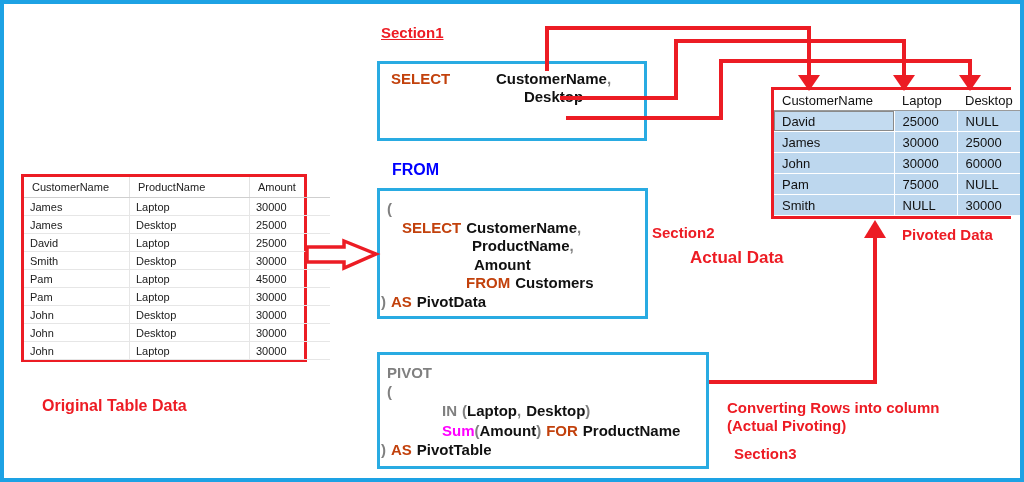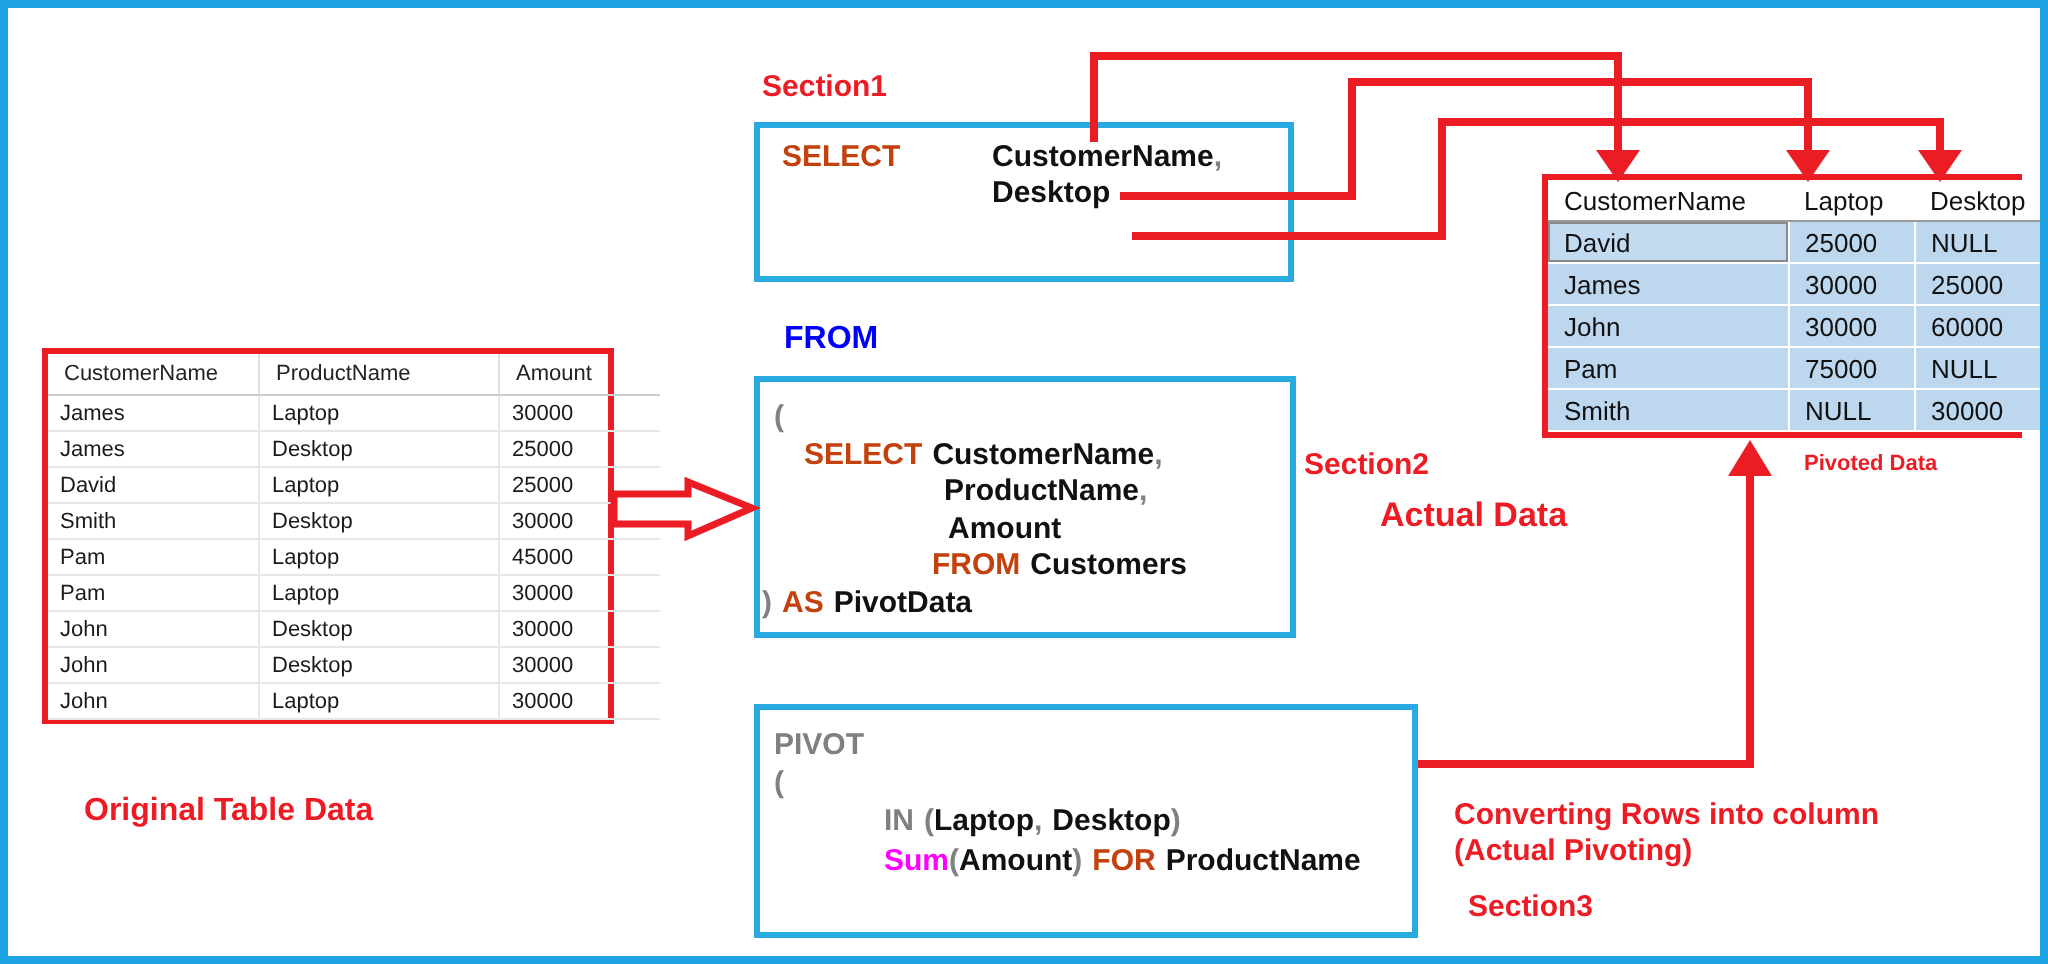--- a/index.html
+++ b/index.html
@@ -92,24 +92,24 @@
         <tr>
             <td>John</td>
             <td>Laptop</td>
             <td>30000</td>
           </tr>
       </tbody>
     </table>
   </div>
   <div class="red-label" style="left:38px;top:369px;font-size:16px;margin-top:24px;">Original Table Data</div>
 
-  <div class="red-label" style="left:377px;top:31px;font-size:15px;">Section1</div>
+  <div class="red-label" style="left:377px;top:20px;font-size:15px;text-decoration:underline;">Section1</div>
   <div class="cyanbox" style="left:373px;top:57px;width:270px;height:80px;"></div>
   <div class="code" style="left:387px;top:66px;"><span class="kw">SELECT</span></div>
-  <div class="code" style="left:492px;top:66px;line-height:18px;">
+  <div class="code" style="left:492px;top:66px;line-height:18px;text-align:center;">
     <div><span>CustomerName</span><span class="gray">,</span></div>
     <div><span>Desktop</span></div>
   </div>
 
   <div class="red-label" style="left:388px;top:157px;font-size:16px;color:#0000ff;">FROM</div>
   <div class="cyanbox" style="left:373px;top:184px;width:271px;height:131px;"></div>
   <div class="code" style="left:376px;top:196px;line-height:18.6px;">
     <div style="padding-left:7px"><span class="gray">(</span></div>
     <div style="padding-left:22px"><span class="kw mr">SELECT</span><span>CustomerName</span><span class="gray">,</span></div>
     <div style="padding-left:92px"><span>ProductName</span><span class="gray">,</span></div>
@@ -119,20 +119,21 @@
   </div>
   <div class="red-label" style="left:648px;top:220px;font-size:15px;">Section2</div>
   <div class="red-label" style="left:686px;top:244px;font-size:17px;">Actual Data</div>
 
   <div class="cyanbox" style="left:373px;top:348px;width:332px;height:117px;"></div>
   <div class="code" style="left:376px;top:359px;line-height:19.2px;">
     <div style="padding-left:7px"><span class="gray">PIVOT</span></div>
     <div style="padding-left:7px"><span class="gray">(</span></div>
     <div style="padding-left:62px"><span class="gray mr">IN</span><span class="gray">(</span><span>Laptop</span><span class="gray mr">,</span><span>Desktop</span><span class="gray">)</span></div>
     <div style="padding-left:62px"><span class="mag">Sum</span><span class="gray">(</span><span>Amount</span><span class="gray mr">)</span><span class="kw mr">FOR</span><span>ProductName</span></div>
+    <div style="padding-left:1px"><span class="gray mr">)</span><span class="kw mr">AS</span><span>PivotTable</span></div>
   </div>
   <div class="red-label" style="left:723px;top:395px;font-size:15px;line-height:18px;">
     <div>Converting Rows into column</div>
     <div>(Actual Pivoting)</div>
   </div>
   <div class="red-label" style="left:730px;top:441px;font-size:15px;">Section3</div>
 
   <div id="pivot-table-wrap">
     <table id="pivot-table">
       <thead>
@@ -164,21 +165,21 @@
             <td>NULL</td>
           </tr>
         <tr>
             <td>Smith</td>
             <td>NULL</td>
             <td>30000</td>
           </tr>
       </tbody>
     </table>
   </div>
-  <div class="red-label" style="left:898px;top:222px;font-size:11px;">Pivoted Data</div>
+  <div class="red-label" style="left:898px;top:222px;font-size:15px;">Pivoted Data</div>
 
   <svg class="overlay" width="1024" height="482" viewBox="0 0 1024 482">
     <g stroke="#ec1c24" stroke-width="4" fill="none">
       <polyline points="543,67 543,24 805,24 805,74"></polyline>
       <polyline points="556,94 672,94 672,37 900,37 900,74"></polyline>
       <polyline points="562,114 717,114 717,57 966,57 966,74"></polyline>
       <polyline points="705,378 871,378 871,233"></polyline>
     </g>
     <g fill="#ec1c24" stroke="none">
       <polygon points="805,87 794,71 816,71"></polygon>

